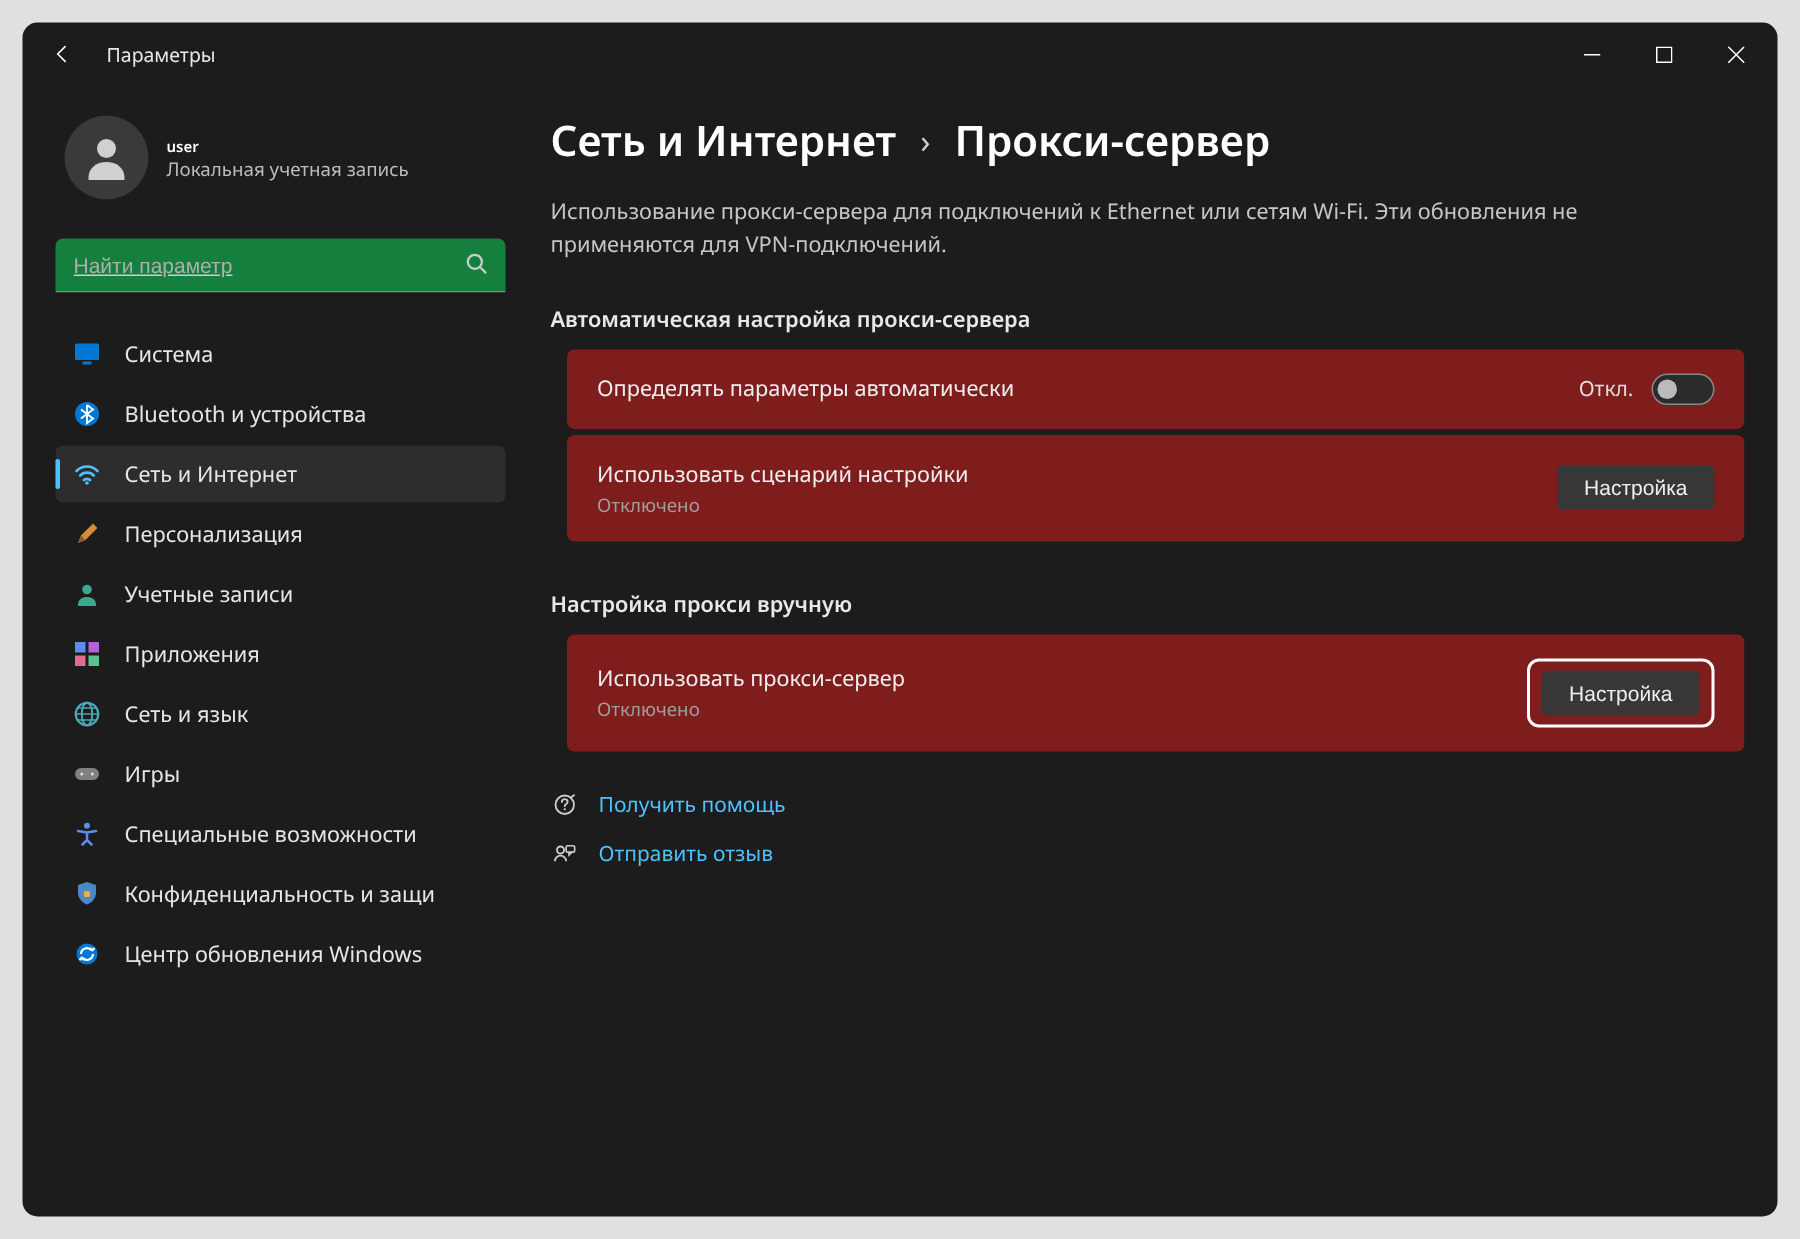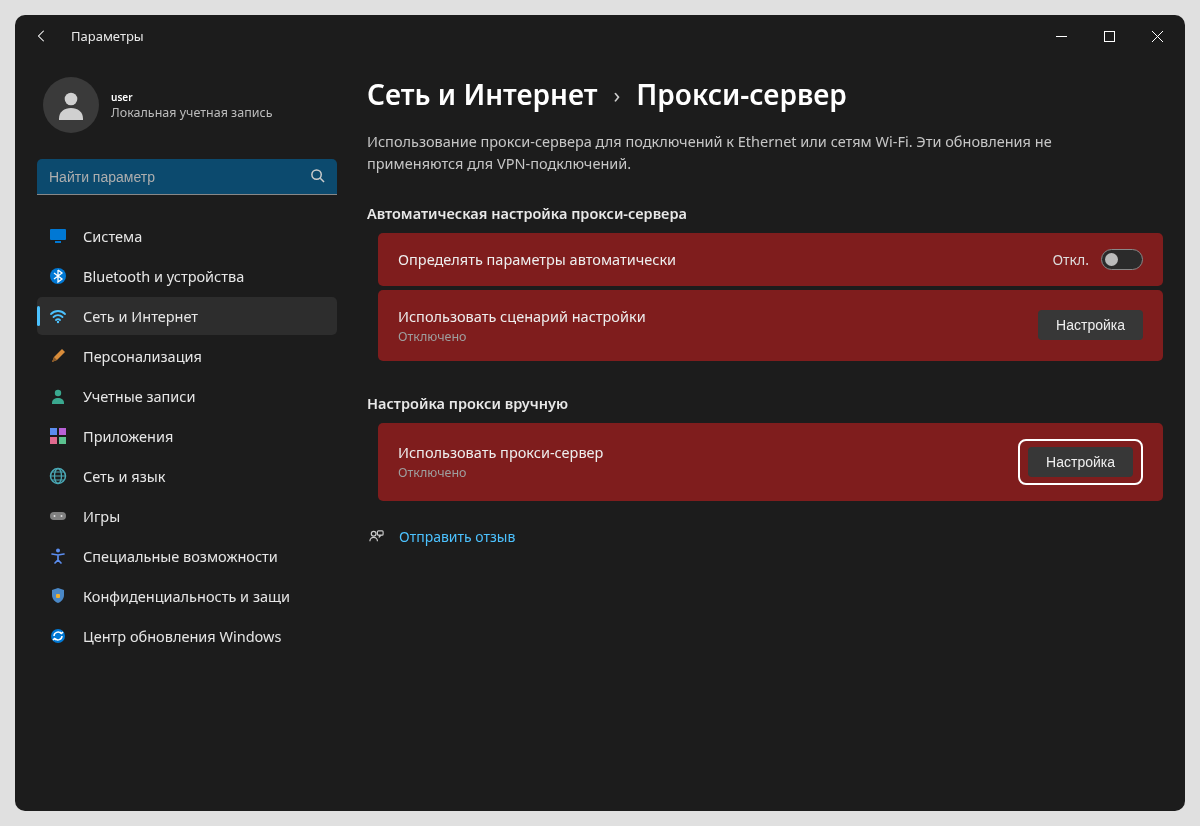--- a/index.html
+++ b/index.html
@@ -15,21 +15,21 @@
   .win-btn svg { width: 11px; height: 11px; stroke: #fff; stroke-width: 1; fill: none; }
   .content { display: flex; padding: 10px 22px 22px 22px; gap: 30px; height: calc(100% - 42px); }
   .sidebar { width: 300px; flex-shrink: 0; display: flex; flex-direction: column; gap: 6px; }
   .user-block { display: flex; align-items: center; gap: 12px; padding: 10px 6px 20px 6px; }
   .avatar { width: 56px; height: 56px; border-radius: 50%; background: #3a3a3a; display: flex; align-items: center; justify-content: center; }
   .avatar svg { width: 36px; height: 36px; fill: #d0d0d0; }
   .user-text { display: flex; flex-direction: column; }
   .user-name { font-size: 10px; font-weight: 600; color: #fff; }
   .user-sub { font-size: 12.5px; color: #bcbcbc; text-align: center; }
   .search-wrap { position: relative; margin-bottom: 16px; }
-  .search-input { width: 100%; height: 36px; background: #0c4a6e; border: none; border-bottom: 1.5px solid #888; border-radius: 5px 5px 0 0; color: #ccc; font-size: 14px; padding: 0 24px 0 12px; outline: none; }
+  .search-input { width: 100%; height: 36px; background: #15803d; border: none; border-bottom: 1.5px solid #888; border-radius: 5px 5px 0 0; color: #ccc; font-size: 14px; padding: 0 24px 0 12px; outline: none; text-decoration: underline; }
   .search-input::placeholder { color: #aeaeae; }
   .search-icon { position: absolute; right: 12px; top: 50%; transform: translateY(-50%); }
   .search-icon svg { width: 15px; height: 15px; stroke: #ccc; stroke-width: 1.6; fill: none; }
   .nav { display: flex; flex-direction: column; gap: 2px; }
   .nav-item { display: flex; align-items: center; gap: 16px; padding: 9px 12px 9px 12px; border-radius: 5px; cursor: pointer; font-size: 14.5px; color: #e6e6e6; position: relative; }
   .nav-item.active { background: #2d2d2d; }
   .nav-item.active::before { content: ""; position: absolute; left: 0; top: 9px; bottom: 9px; width: 3px; background: #4cc2ff; border-radius: 3px; }
   .nav-icon { width: 18px; height: 18px; display: inline-flex; align-items: center; justify-content: center; flex-shrink: 0; }
   .nav-icon svg { width: 18px; height: 18px; }
   .main { flex: 1; padding-top: 8px; overflow: hidden; }
@@ -266,20 +266,31 @@
             <span class="highlight-box">
               <button class="btn">Настройка</button>
             </span>
           </div>
         </div>
 
         <div class="links">
           <div class="link-row">
             <span class="link-icon">
               <svg viewBox="0 0 18 18">
+                  <circle cx="9" cy="9" r="6.5" fill="none" stroke="#ccc" stroke-width="1.3"></circle>
+                  <path d="M7 7c0-1.2 1-2 2-2s2 .8 2 2c0 1.5-2 1.5-2 3" stroke="#ccc" stroke-width="1.3" fill="none" stroke-linecap="round"></path>
+                  <circle cx="9" cy="12.2" r="0.8" fill="#ccc"></circle>
+                  <path d="M13 4l3-2" stroke="#ccc" stroke-width="1.3"></path>
+                </svg>
+            </span>
+            <a>Получить помощь</a>
+          </div>
+          <div class="link-row">
+            <span class="link-icon">
+              <svg viewBox="0 0 18 18">
                   <circle cx="6" cy="6" r="2.5" fill="none" stroke="#ccc" stroke-width="1.3"></circle>
                   <path d="M2 14c0-2.2 1.8-4 4-4s4 1.8 4 4" stroke="#ccc" stroke-width="1.3" fill="none"></path>
                   <rect x="10" y="3" width="6" height="4.5" rx="1" fill="none" stroke="#ccc" stroke-width="1.2"></rect>
                   <path d="M12 7.5v2l2-2" stroke="#ccc" stroke-width="1.2" fill="none"></path>
                 </svg>
             </span>
             <a>Отправить отзыв</a>
           </div>
         </div>
       </div>

